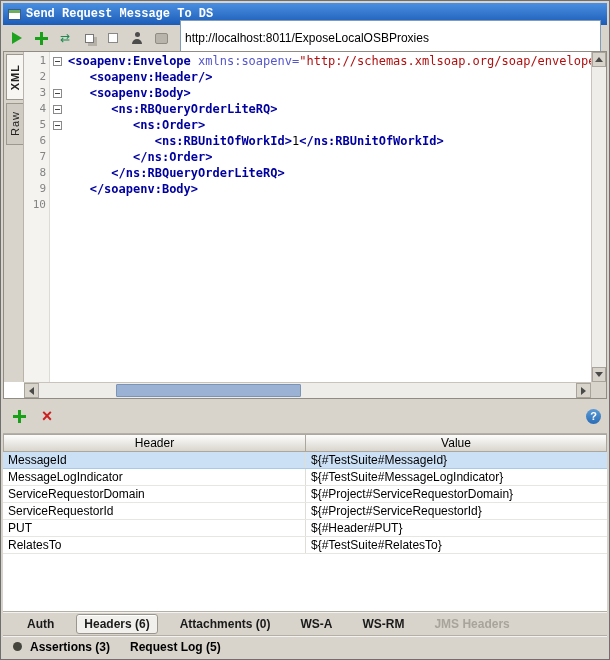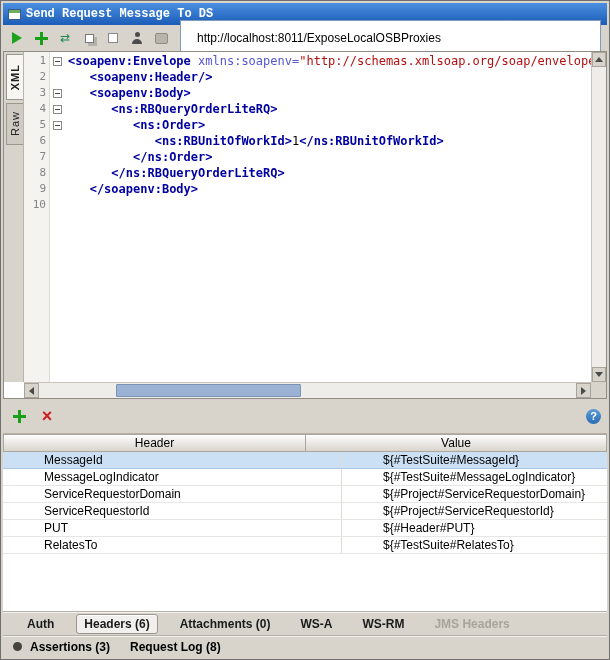--- a/index.html
+++ b/index.html
@@ -33,21 +33,21 @@
   .icon-arrows{color:#1d8a4f;font-size:12px;line-height:12px;}
   .icon-copy{width:9px;height:9px;border:1px solid #777;background:#fff;box-shadow:3px 3px 0 #b5b1a9;}
   .icon-stop{width:10px;height:10px;border:1px solid #888;background:#fdfdfd;}
   .icon-person{position:relative;width:12px;height:12px;}
   .icon-person::before{content:"";position:absolute;left:3.5px;top:0;width:5px;height:5px;border-radius:50%;background:#4c4c4c;}
   .icon-person::after{content:"";position:absolute;left:1px;bottom:0;width:10px;height:5px;border-radius:5px 5px 0 0;background:#4c4c4c;}
   .icon-grayblock{width:13px;height:11px;background:#b8b4ac;border:1px solid #908c84;border-radius:2px;}
   .url-input{
     flex:1;height:36px;margin-left:5px;margin-right:2px;
     border:1px solid #7f9db9;background:#fff;
-    font-family:"Liberation Sans",sans-serif;font-size:12px;padding:0 16px;
+    font-family:"Liberation Sans",sans-serif;font-size:12px;padding:0 4px;
   }
   
   .editor{flex:0 0 348px;position:relative;background:#fff;border:1px solid #908c84;}
   .side-tabs{position:absolute;left:0;top:0;bottom:16px;width:20px;background:#d8d4cc;border-right:1px solid #b8b4ac;padding-top:2px;}
   .vtab{width:17px;height:42px;margin:0 0 3px 2px;display:flex;align-items:center;justify-content:center;
         border:1px solid #9c988e;border-right:none;background:#cfcbc3;font-size:11px;color:#222;}
   .vtab span{writing-mode:vertical-rl;transform:rotate(180deg);letter-spacing:1px;}
   .vtab.selected{background:#f8f6f2;font-weight:bold;height:46px;}
   .code-area{position:absolute;left:20px;top:0;right:15px;bottom:16px;overflow:hidden;background:#fff;}
   .gutter-bg{position:absolute;left:0;top:0;bottom:0;width:26px;background:#f4f3f0;border-right:1px solid #dddbd5;}
@@ -85,21 +85,21 @@
   .tablewrap{flex:1;background:#fff;border-top:1px solid #b4b0a8;display:flex;flex-direction:column;overflow:hidden;}
   .thead{display:flex;flex:0 0 18px;}
   .th{height:18px;line-height:17px;text-align:center;
       background:linear-gradient(#fdfdfd,#d9d5cd);
       border:1px solid #aba79f;border-left:none;font-size:12px;}
   .th:first-child{border-left:1px solid #aba79f;}
   .th.c1{width:303px;}
   .th.c2{flex:1;}
   .tbody{flex:1;}
   .trow{display:flex;height:17px;line-height:16px;border-bottom:1px solid #e8e6e2;font-size:12px;}
-  .trow .td{padding:0 5px;white-space:nowrap;overflow:hidden;margin-left:36px;}
+  .trow .td{padding:0 5px;white-space:nowrap;overflow:hidden;}
   .trow .td.c1{width:303px;border-right:1px solid #e0ddd8;}
   .trow .td.c2{flex:1;}
   .trow.sel{background:#cce0f5;border-bottom:1px solid #aac8e8;}
   
   .tabsbar{flex:0 0 24px;background:#d8d4cc;border-top:1px solid #b4b0a8;box-shadow:inset 0 1px #f4f2ee;
            display:flex;align-items:center;gap:6px;padding:0 8px;}
   .tab{padding:2px 7px;font-weight:bold;color:#1a1a1a;border:1px solid transparent;border-radius:3px;white-space:nowrap;margin-left:8px;}
   .tab.selected{background:#f2f0ec;border:1px solid #9a968e;box-shadow:inset 0 1px #fff;}
   .tab.disabled{color:#a8a49c;}
   
@@ -273,17 +273,17 @@
       <span class="tab ">WS-RM</span>
       <span class="tab disabled">JMS Headers</span>
     </div>
 
   <div class="footer">
     <div class="f-item">
       <span class="dot"></span>
       <span>Assertions (3)</span>
     </div>
     <div class="f-item">
-      <span>Request Log (8)</span>
+      <span>Request Log (5)</span>
     </div>
   </div>
 
 </div>
 
 </body></html>

